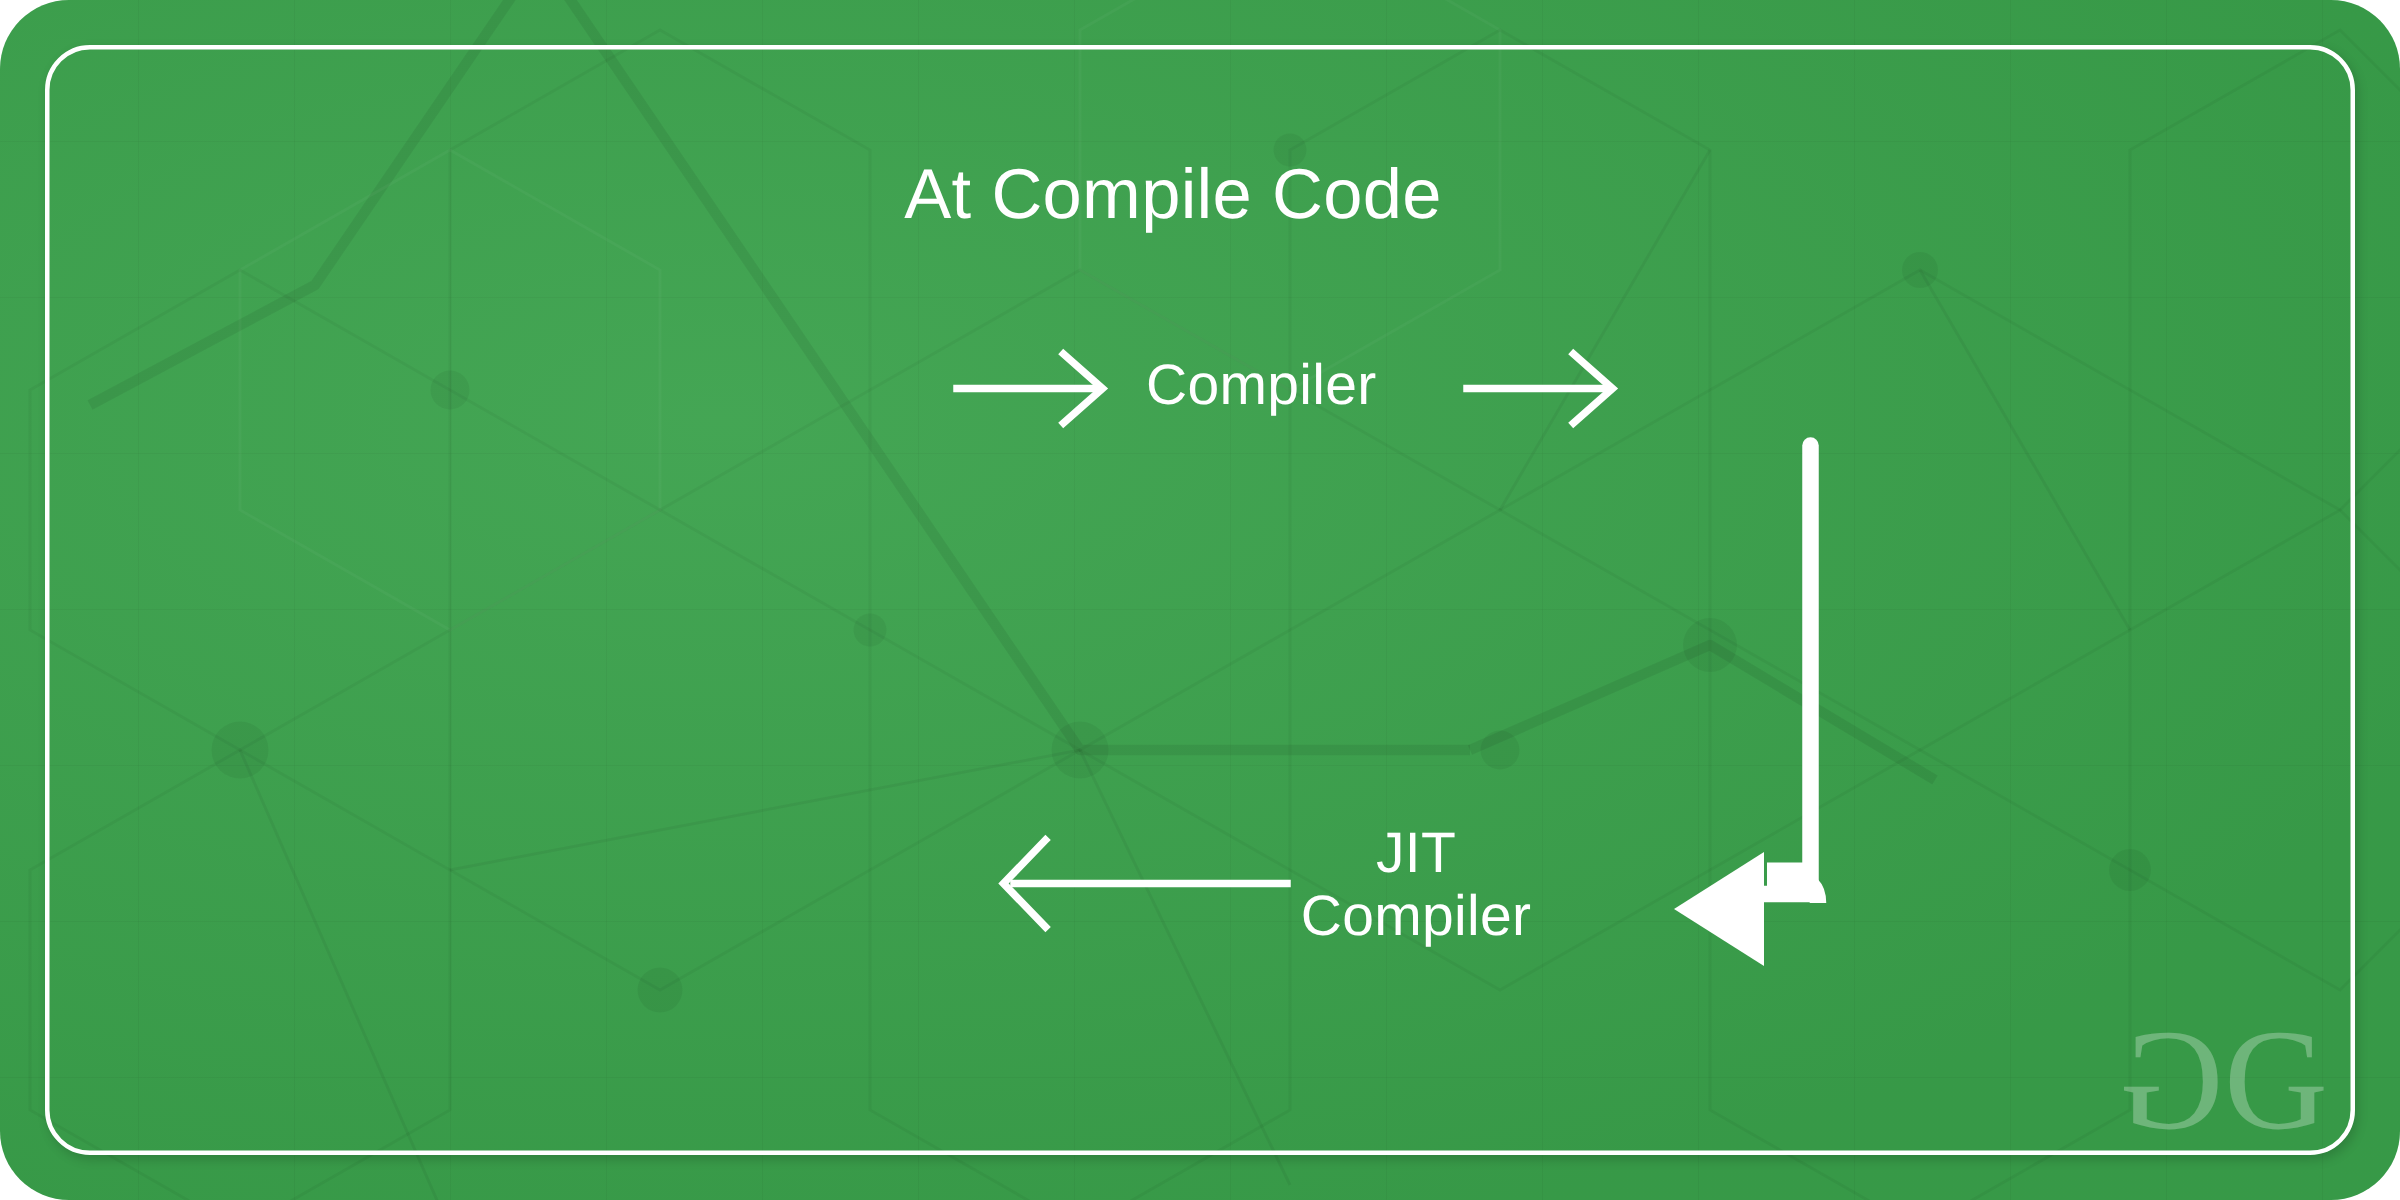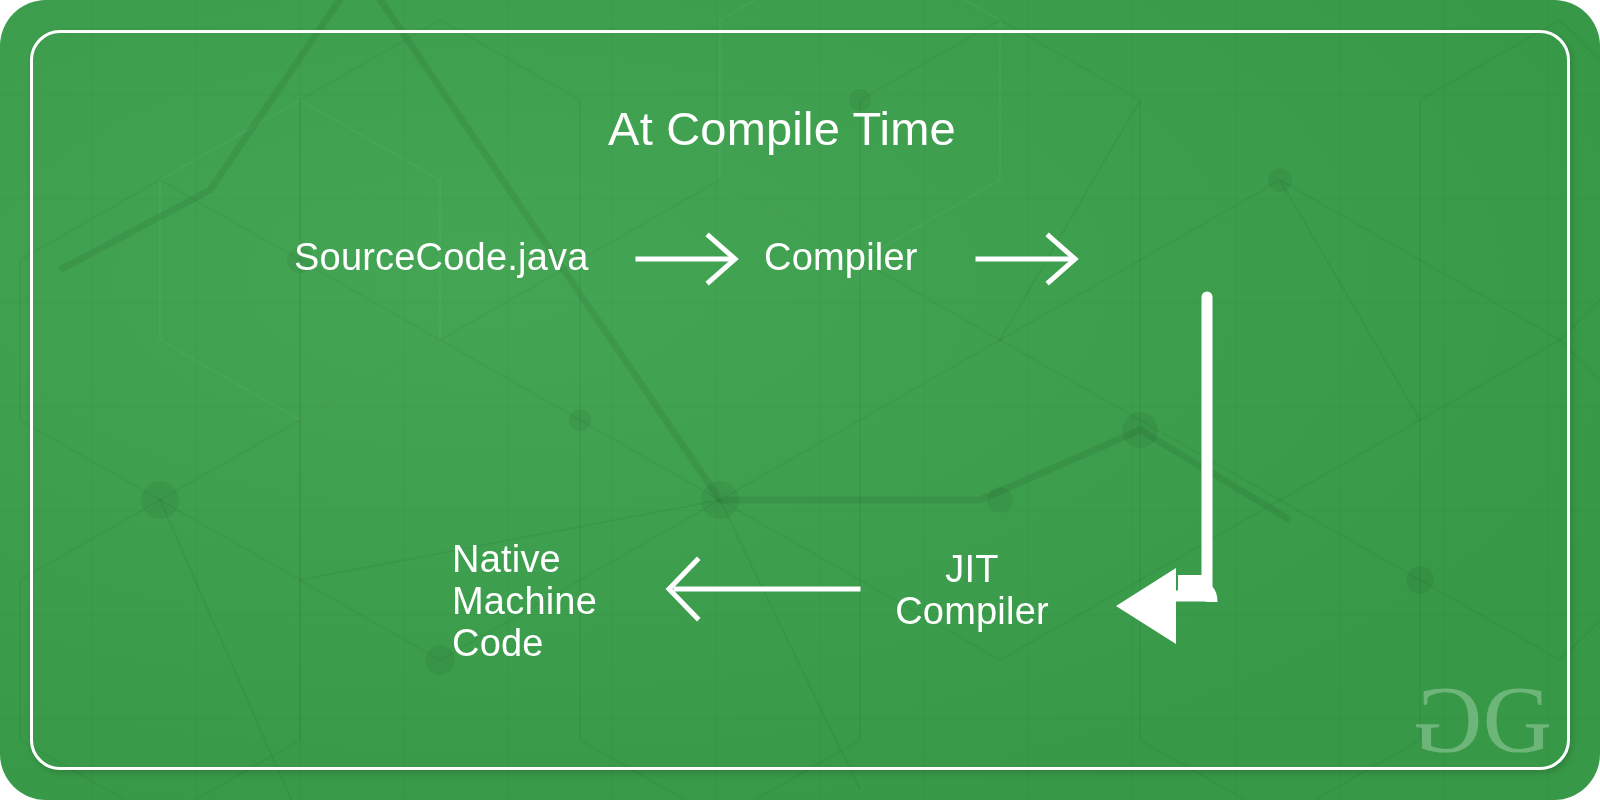--- a/index.html
+++ b/index.html
@@ -156,33 +156,29 @@
         <polygon points="760,60 900,-20 1040,60 1040,220 900,300 760,220"></polygon>
         <polygon points="200,220 340,140 480,220 480,380 340,460 200,380"></polygon>
       </g>
     </svg>
 
     <div id="plate-sheen"></div>
   </div>
 
   <div id="inner-frame"></div>
 
-  <div class="txt heading center" style="left:782px; top:105px;">At Compile Time</div>
-
-
-  <div class="txt node-label" style="left:294px; top:238px;">SourceCode.java</div>
+  <div class="txt heading center" style="left:782px; top:105px;">At Compile Code</div>
+
+
 
   <div class="txt node-label" style="left:764px; top:238px;">Compiler</div>
 
 
-  <div class="txt node-label multiline" style="left:452px; top:538px;">Native
-Machine
-Code</div>
-
-  <div class="txt node-label multiline center" style="left:972px; top:548px;text-align:center;">JIT
+
+  <div class="txt node-label multiline center" style="left:944px; top:548px;text-align:center;">JIT
 Compiler</div>
 
   <svg id="arrows">
 
     <g stroke="#ffffff" fill="none" stroke-width="5" stroke-linecap="square">
       <line x1="638" y1="259" x2="730" y2="259"></line>
       <polyline points="709,236 735,259 709,282" stroke-linejoin="miter"></polyline>
     </g>
 
     <g stroke="#ffffff" fill="none" stroke-width="5" stroke-linecap="square">

